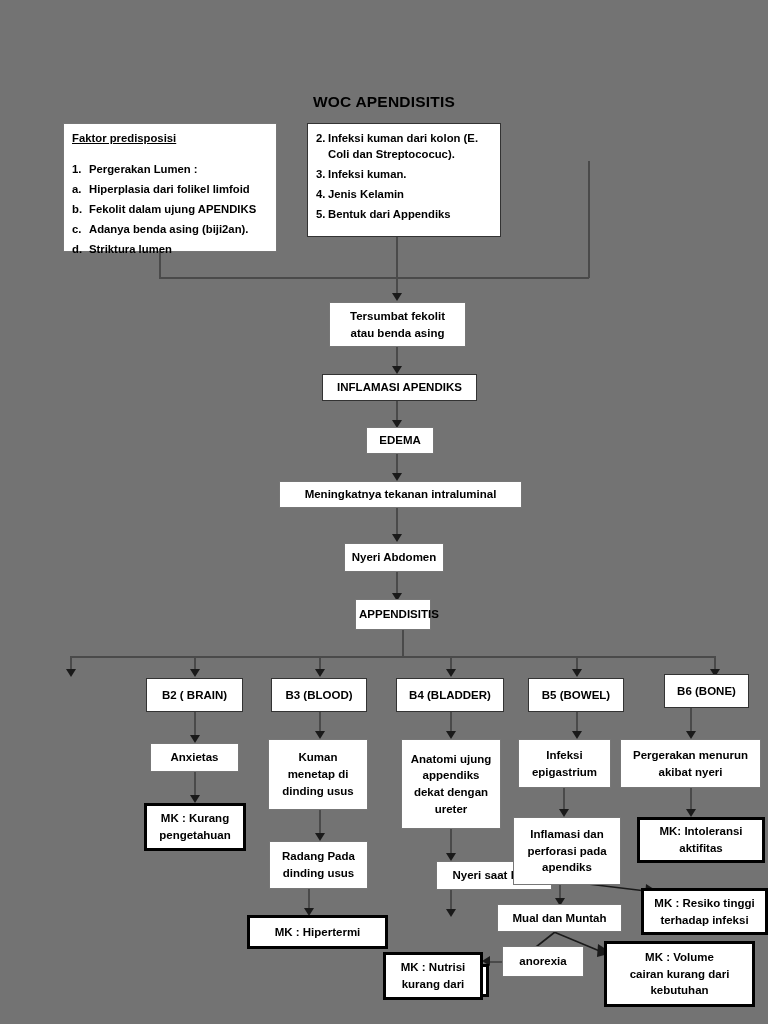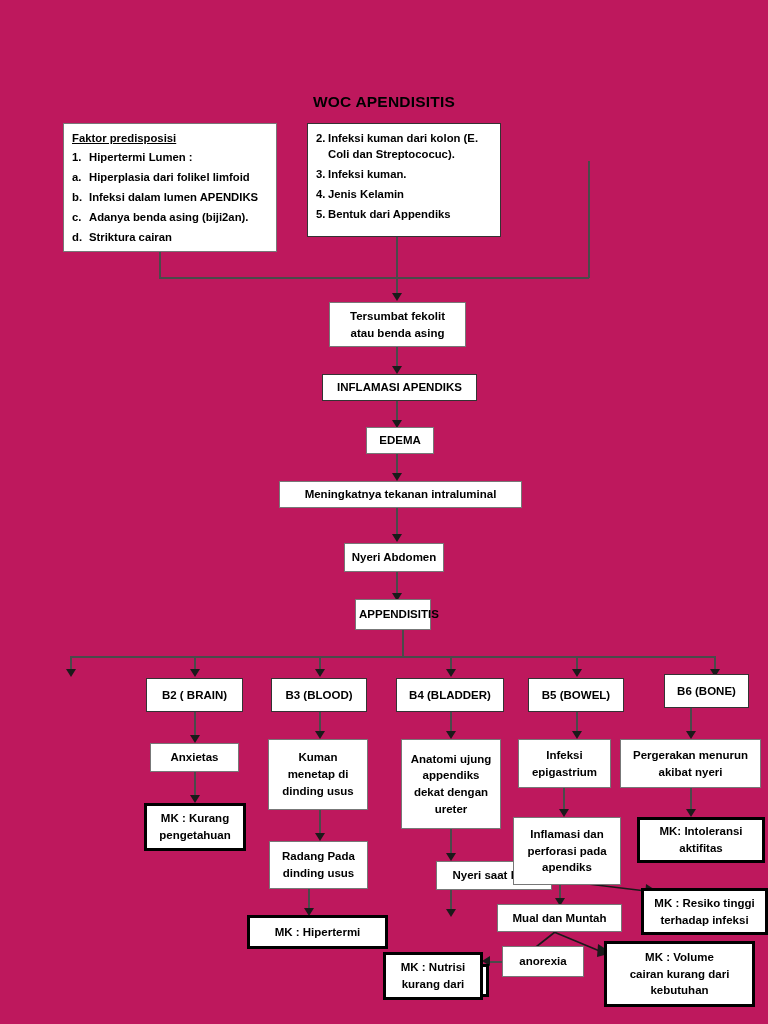--- a/index.html
+++ b/index.html
@@ -8,21 +8,21 @@
     background: #ffffff;
   }
   body {
     font-family: "Liberation Sans", sans-serif;
     color: #000000;
   }
   #canvas {
     position: relative;
     width: 768px;
     height: 1024px;
-    background: #be185d;
+    background: #737373;
     overflow: hidden;
     text-decoration: underline;
   }
   .node {
     position: absolute;
     box-sizing: border-box;
     background: #ffffff;
     border: 1px solid #6f6f6f;
     display: flex;
     align-items: center;
@@ -46,21 +46,21 @@
   }
   .node .txt { white-space: pre-line; display: block; width: 100%; }
   .title {
     position: absolute;
     font-size: 15.5px;
     font-weight: 700;
     letter-spacing: .2px;
     z-index: 4;
   }
   .listbox { font-size: 11.3px; font-weight: 600; }
-  .listbox .hdr { text-decoration: underline; display: block; margin-bottom: 3px; }
+  .listbox .hdr { text-decoration: underline; display: block; margin-bottom: 15px; }
   .listbox .row { display: flex; margin-bottom: 3.5px; }
   .listbox .mk { width: 17px; flex: none; }
   .listbox .mk.tight { width: 12px; }
   .listbox .bd { flex: 1; }
 
   
   .ln {
     position: absolute;
     background: #4a4a4a;
     z-index: 1;
@@ -88,37 +88,37 @@
 
 <div id="canvas">
 
   <div class="title" style="left:313px; top:93px;">WOC APENDISITIS</div>
 
   <div class="node thin left-align listbox" style="left:63px; top:123px; width:214px; height:129px;">
     <div style="width:100%">
       <span class="hdr">Faktor predisposisi</span>
       <div class="row">
           <span class="mk">1.</span>
-          <span class="bd">Hipertermi Lumen :</span>
+          <span class="bd">Pergerakan Lumen :</span>
         </div>
       <div class="row">
           <span class="mk">a.</span>
           <span class="bd">Hiperplasia dari folikel limfoid</span>
         </div>
       <div class="row">
           <span class="mk">b.</span>
-          <span class="bd">Infeksi dalam lumen APENDIKS</span>
+          <span class="bd">Fekolit dalam ujung APENDIKS</span>
         </div>
       <div class="row">
           <span class="mk">c.</span>
           <span class="bd">Adanya benda asing (biji2an).</span>
         </div>
       <div class="row">
           <span class="mk">d.</span>
-          <span class="bd">Striktura cairan</span>
+          <span class="bd">Striktura lumen</span>
         </div>
     </div>
   </div>
 
   <div class="node med left-align listbox" style="left:307px; top:123px; width:194px; height:114px;">
     <div style="width:100%">
       <div class="row">
           <span class="mk tight">2.</span>
           <span class="bd">Infeksi kuman dari kolon (E. Coli dan Streptococuc).</span>
         </div>

